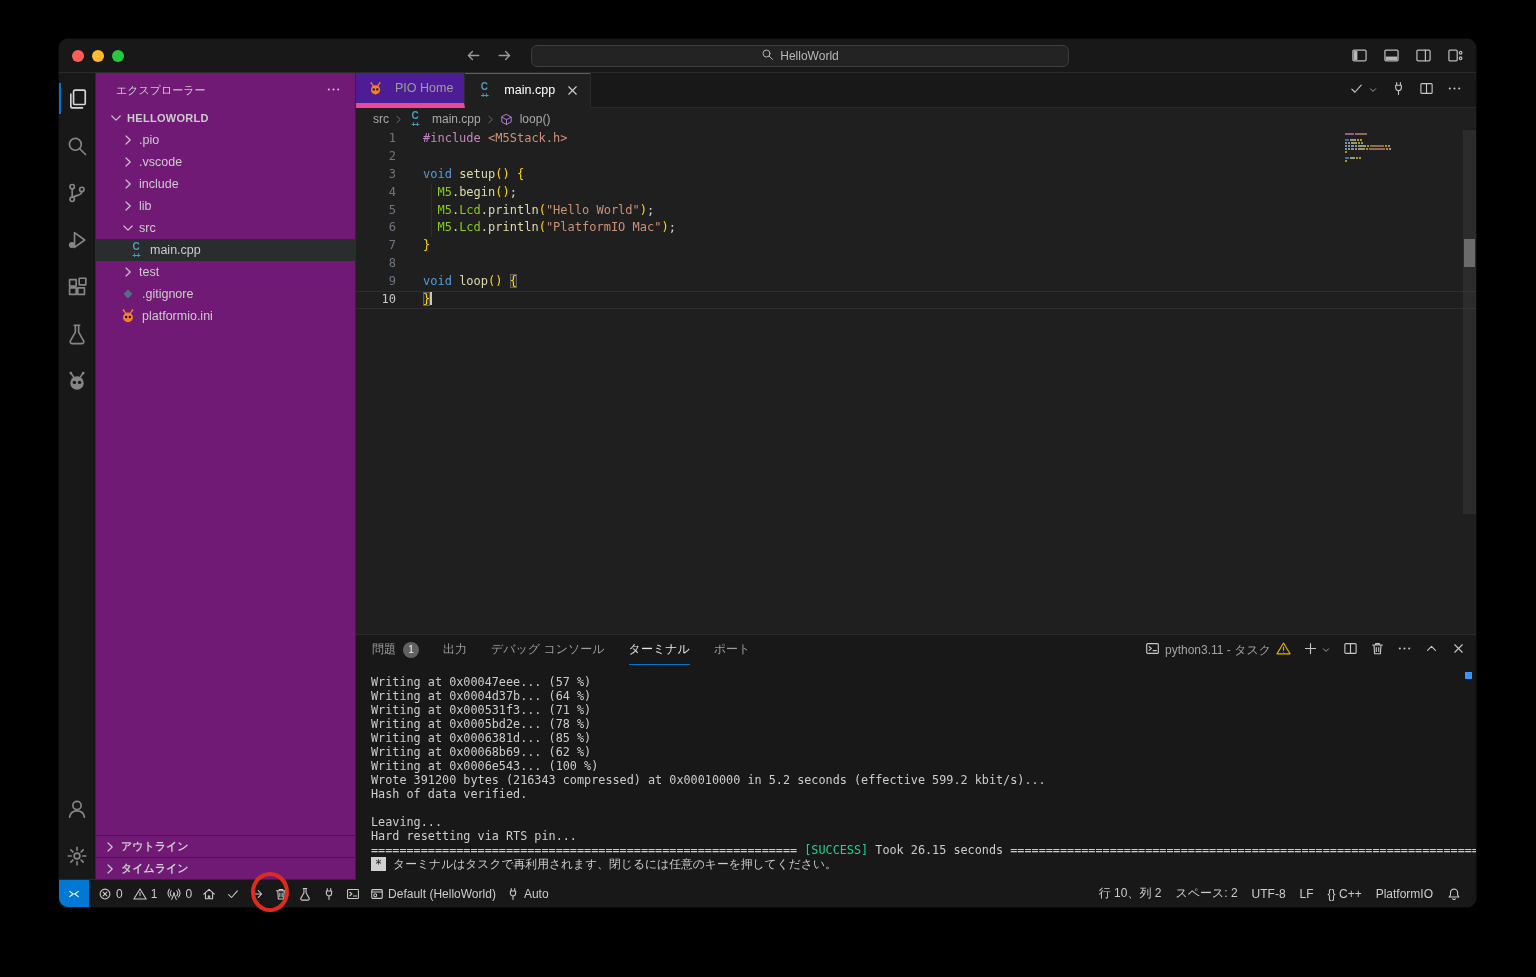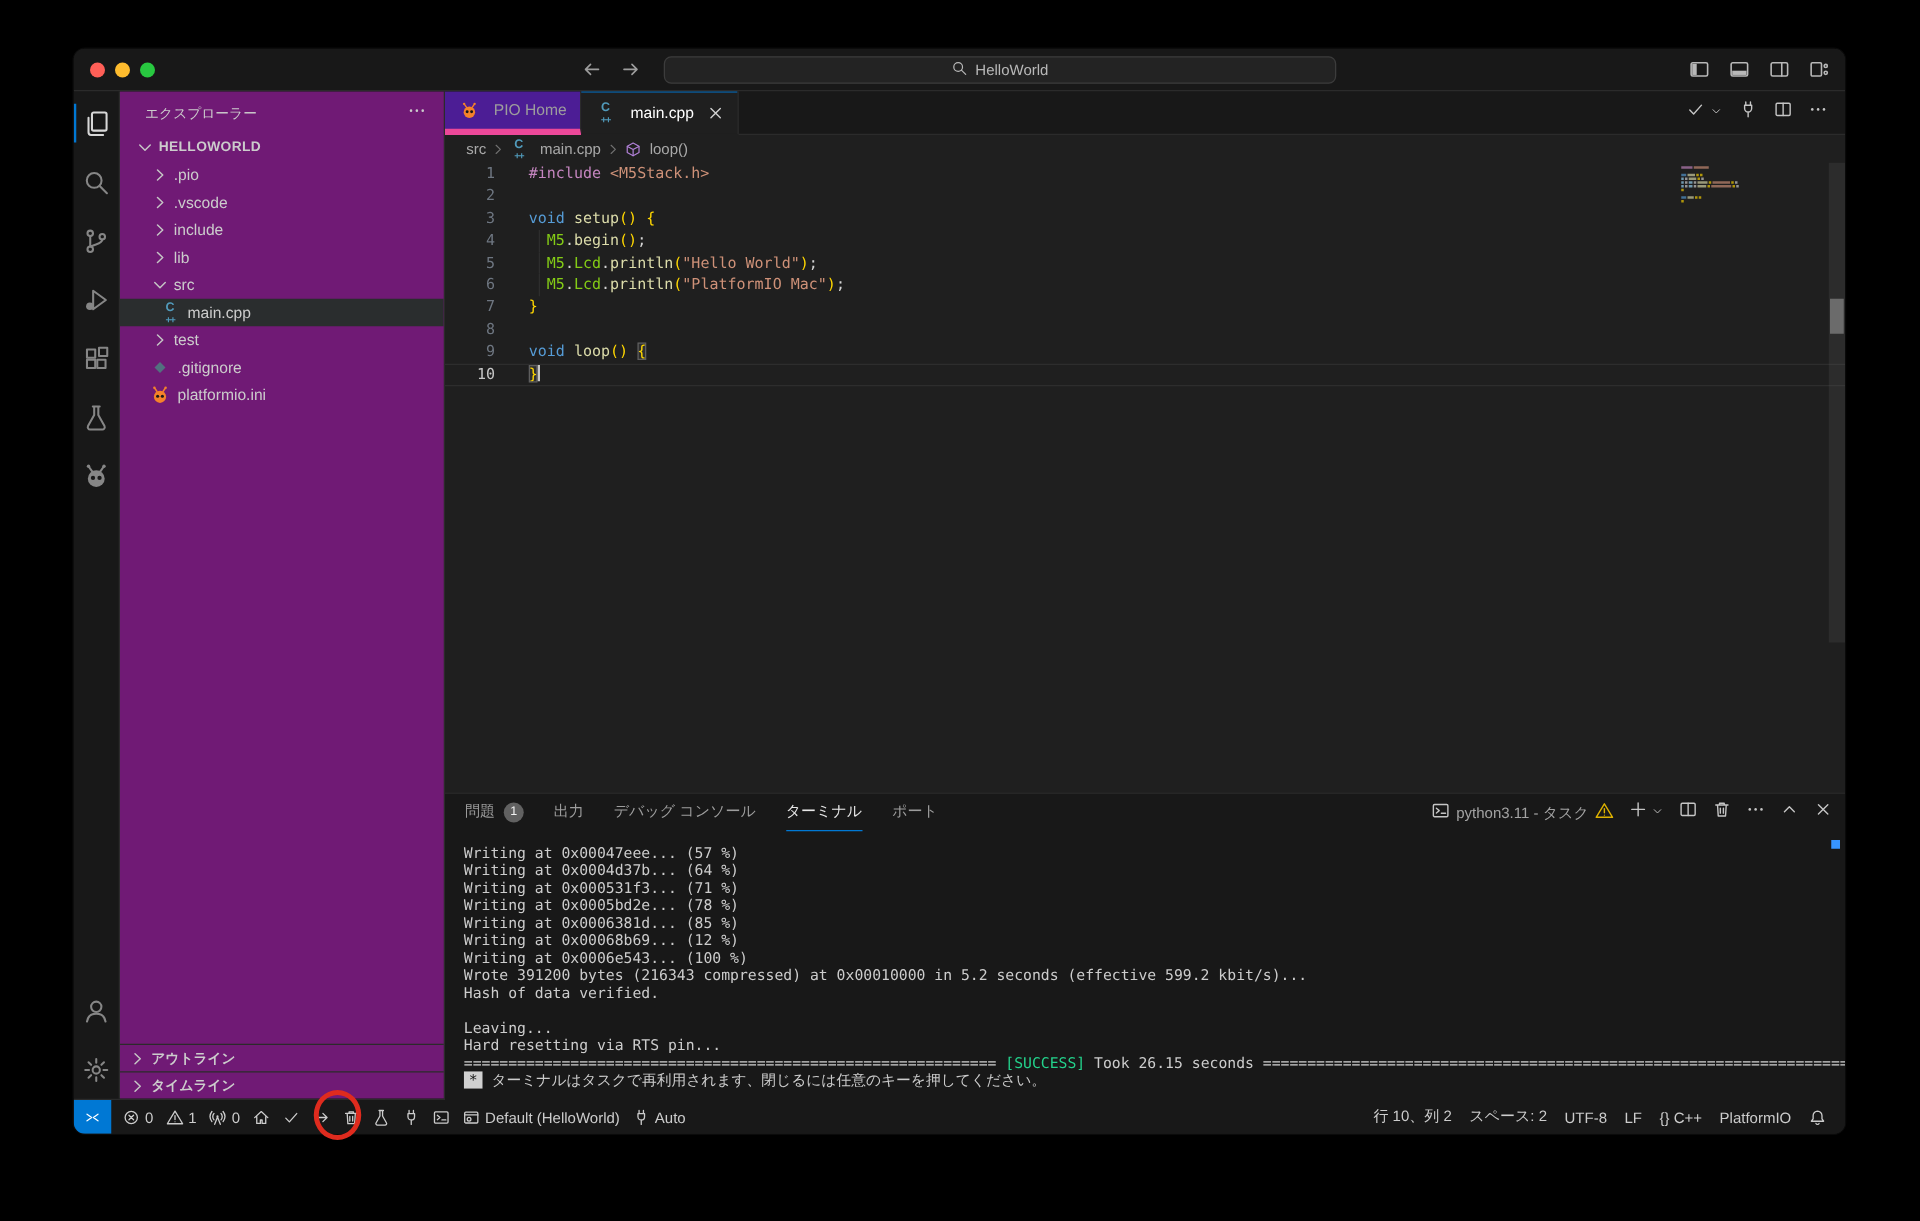--- a/index.html
+++ b/index.html
@@ -536,21 +536,21 @@
                     </svg></span>
                 </span>
             </div>
           </div>
           <div class="terminal" id="terminal">
               <div class="t-line">Writing at 0x00047eee... (57 %)</div>
               <div class="t-line">Writing at 0x0004d37b... (64 %)</div>
               <div class="t-line">Writing at 0x000531f3... (71 %)</div>
               <div class="t-line">Writing at 0x0005bd2e... (78 %)</div>
               <div class="t-line">Writing at 0x0006381d... (85 %)</div>
-              <div class="t-line">Writing at 0x00068b69... (12 %)</div>
+              <div class="t-line">Writing at 0x00068b69... (62 %)</div>
               <div class="t-line">Writing at 0x0006e543... (100 %)</div>
               <div class="t-line">Wrote 391200 bytes (216343 compressed) at 0x00010000 in 5.2 seconds (effective 599.2 kbit/s)...</div>
               <div class="t-line">Hash of data verified.</div>
               <div class="t-line"></div>
               <div class="t-line">Leaving...</div>
               <div class="t-line">Hard resetting via RTS pin...</div>
               <div class="t-line">============================================================ <span class="succ">[SUCCESS]</span> Took 26.15 seconds ============================================================================================</div>
               <div class="t-line"><span class="notice-marker">*</span><span class="notice-text">ターミナルはタスクで再利用されます、閉じるには任意のキーを押してください。</span></div>
             </div>
           <div class="term-dot"></div>

